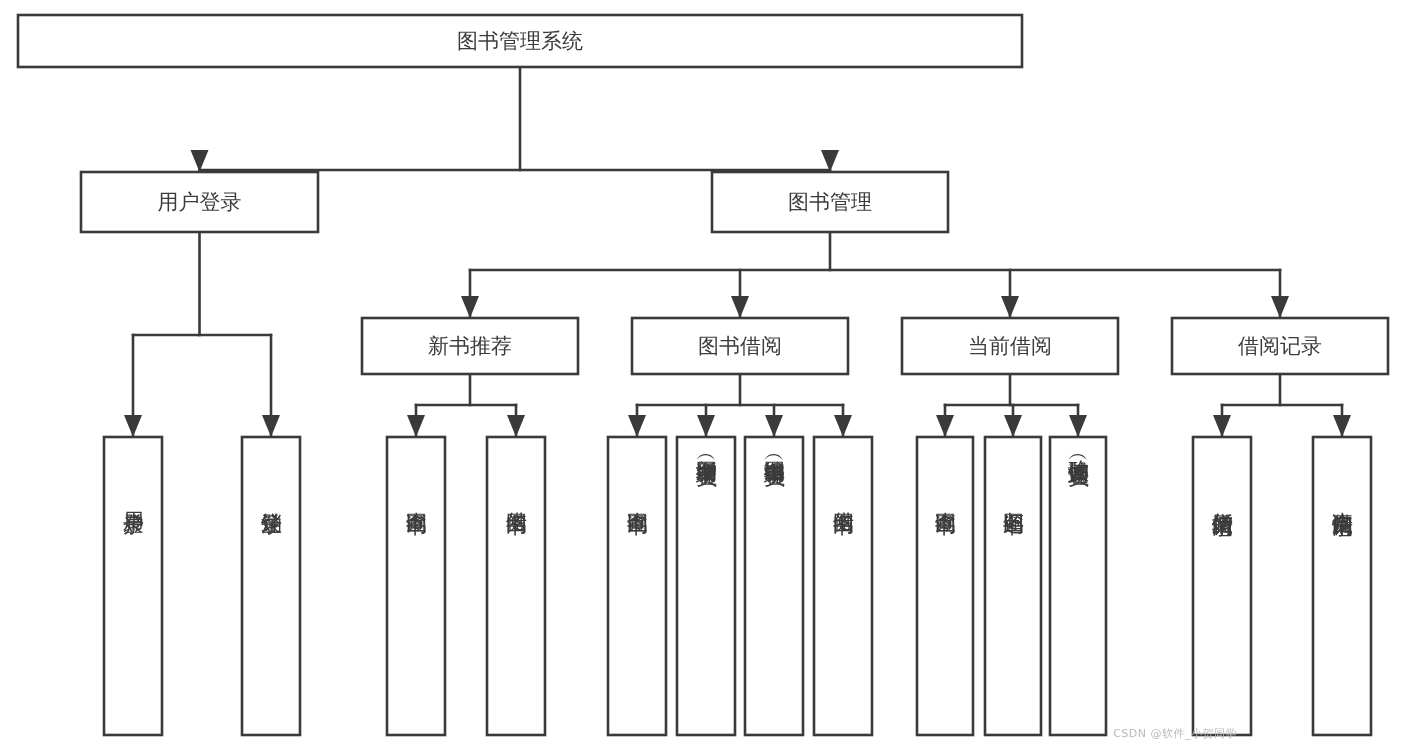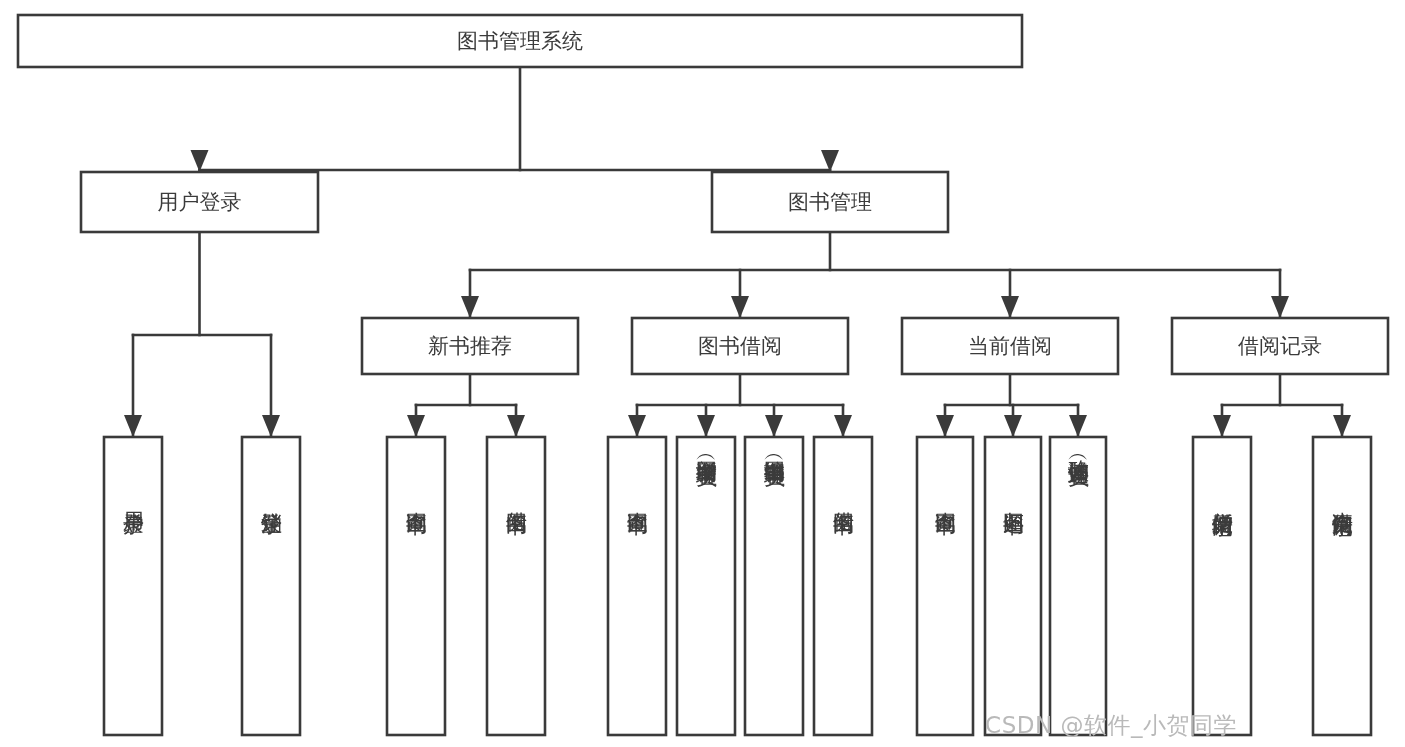--- a/index.html
+++ b/index.html
@@ -60,21 +60,21 @@
     letter-spacing: 1px;
     text-align: left;
     white-space: nowrap;
     pointer-events: none;
   }
   .watermark {
     position: absolute;
     right: 8px;
     bottom: 6px;
     font-family: "DejaVu Sans", "Liberation Sans", sans-serif;
-    font-size: 23px;
+    font-size: 11px;
     color: #b9b9b9;
     letter-spacing: 0.5px;
     white-space: nowrap;
   }
 </style>
 </head>
 <body>
 
 <div id="diagram-root">
   <svg id="tree-svg" viewBox="0 0 1405 747">

